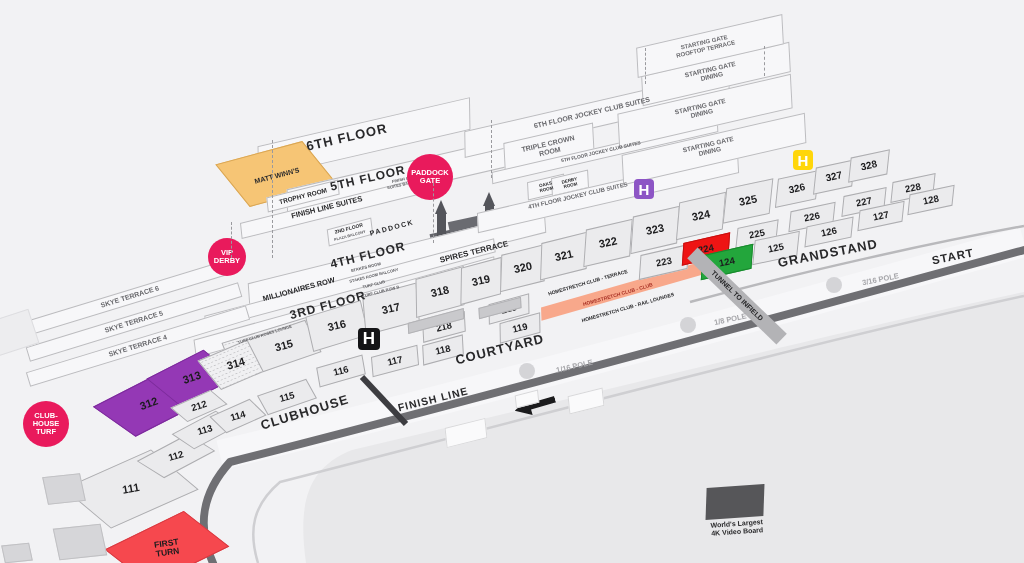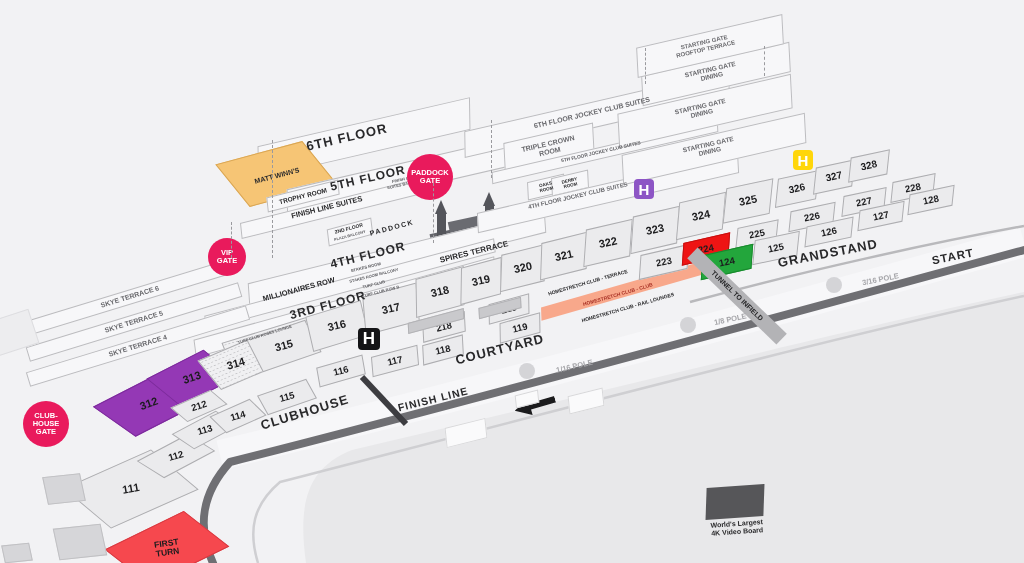--- a/index.html
+++ b/index.html
@@ -226,24 +226,24 @@
     <div class="txt big" style="font-size: 13px; left: 500px; top: 350px; transform: translate(-50%, -50%) rotate(-14deg);">COURTYARD</div>
     <div class="txt big" style="font-size: 13px; left: 828px; top: 254px; transform: translate(-50%, -50%) rotate(-11deg);">GRANDSTAND</div>
     <div class="txt big" style="font-size: 11.5px; left: 953px; top: 257px; transform: translate(-50%, -50%) rotate(-11deg);">START</div>
     <div class="txt big" style="font-size: 10.5px; left: 433px; top: 399px; transform: translate(-50%, -50%) rotate(-14deg);">FINISH LINE</div>
     <div class="txt " style="font-size: 7px; left: 737px; top: 296px; transform: translate(-50%, -50%) rotate(44deg);">TUNNEL TO INFIELD</div>
     <div class="txt " style="font-size: 7px; left: 737px; top: 528px; transform: translate(-50%, -50%) rotate(-4deg);">World's Largest
 4K Video Board</div>
     <div class="gate" style="font-size: 7.5px; left: 430px; top: 177px; width: 46px; height: 46px; transform: translate(-50%, -50%);">PADDOCK
 GATE</div>
     <div class="gate" style="font-size: 7.5px; left: 227px; top: 257px; width: 38px; height: 38px; transform: translate(-50%, -50%);">VIP
-GATE</div>
+DERBY</div>
     <div class="gate" style="font-size: 7.5px; left: 46px; top: 424px; width: 46px; height: 46px; transform: translate(-50%, -50%);">CLUB-
 HOUSE
-GATE</div>
+TURF</div>
     <div class="hmark" style="background: rgb(20, 20, 22); font-size: 17px; left: 369px; top: 339px; width: 22px; height: 22px; transform: translate(-50%, -50%);">H</div>
     <div class="hmark" style="background: rgb(141, 85, 197); font-size: 15px; left: 644px; top: 189px; width: 20px; height: 20px; transform: translate(-50%, -50%);">H</div>
     <div class="hmark" style="background: rgb(255, 214, 10); font-size: 15px; left: 803px; top: 160px; width: 20px; height: 20px; transform: translate(-50%, -50%);">H</div>
     <div class="pole-dot" style="left: 527px; top: 371px; width: 16px; height: 16px; transform: translate(-50%, -50%);"></div>
     <div class="txt gray" style="font-size: 7.5px; left: 556px; top: 367px; transform: translate(0px, -50%) rotate(-13deg);">1/16 POLE</div>
     <div class="pole-dot" style="left: 688px; top: 325px; width: 16px; height: 16px; transform: translate(-50%, -50%);"></div>
     <div class="txt gray" style="font-size: 7.5px; left: 714px; top: 320px; transform: translate(0px, -50%) rotate(-12deg);">1/8 POLE</div>
     <div class="pole-dot" style="left: 834px; top: 285px; width: 16px; height: 16px; transform: translate(-50%, -50%);"></div>
     <div class="txt gray" style="font-size: 7.5px; left: 862px; top: 280px; transform: translate(0px, -50%) rotate(-11deg);">3/16 POLE</div>
     <div class="dashline" style="left: 272px; top: 140px; height: 118px;"></div>

